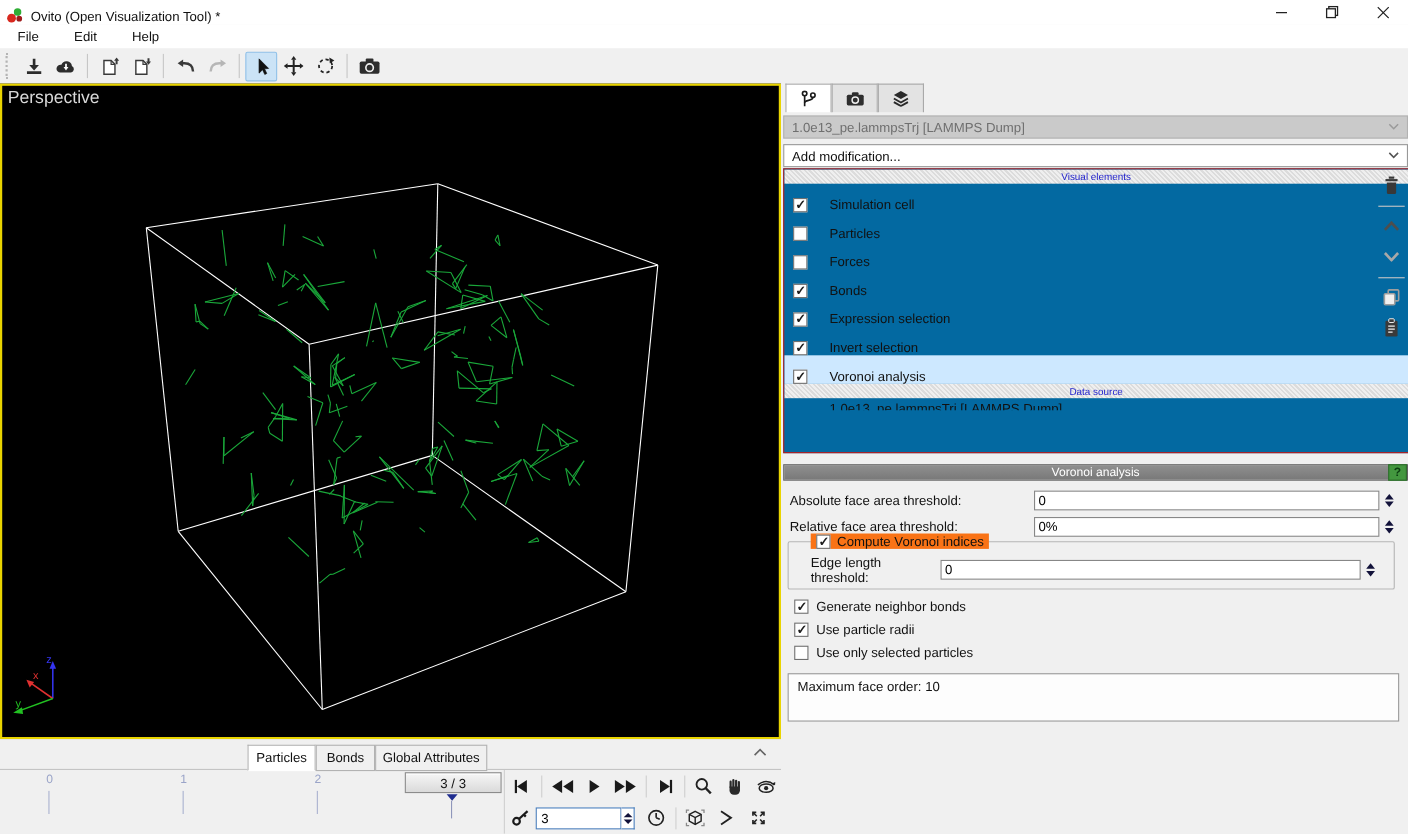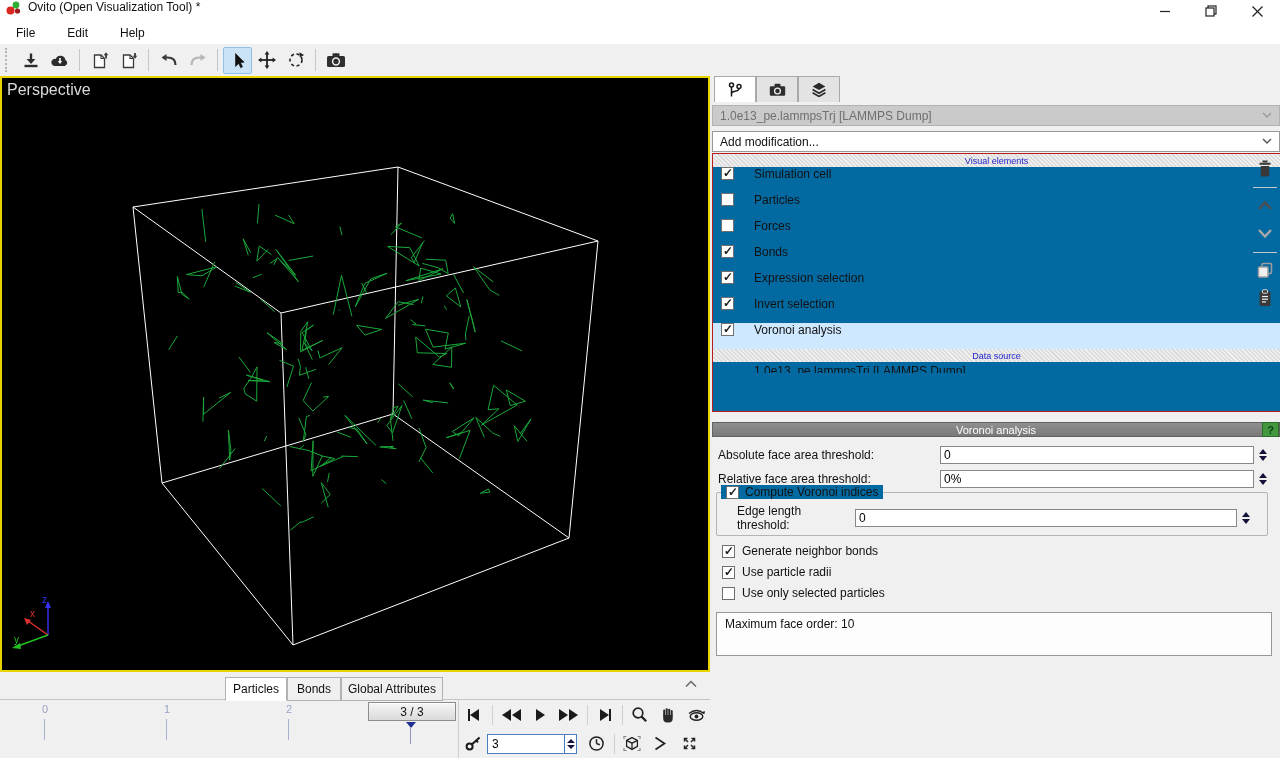--- a/index.html
+++ b/index.html
@@ -1,21 +1,21 @@
 <!DOCTYPE html>
 <html><head>
 <meta charset="utf-8">
 <style>
 *{box-sizing:border-box;margin:0;padding:0}
 html,body{width:1280px;height:758px;overflow:hidden}
 body{font-family:"Liberation Sans",sans-serif;font-size:12px;color:#111;background:#f0f0f0;position:relative;cursor:default}
 svg{display:block}
 
 
-.titlebar{position:absolute;left:0;top:0;width:1280px;height:22px;background:#fff;display:flex;align-items:flex-start}
+.titlebar{position:absolute;left:0;top:0;width:1280px;height:22px;background:#fff;display:flex;align-items:flex-end}
 .app-icon{margin-left:5px}
 .title{margin-left:7px;font-size:12px}
 .win-controls{margin-left:auto;display:flex;height:100%}
 .win-btn{width:46px;height:22px;display:flex;align-items:center;justify-content:center}
 
 
 .menubar{position:absolute;left:0;top:22px;width:1280px;height:22px;background:#fff;display:flex;align-items:center}
 .menu-item{padding:0 16px;height:100%;display:flex;align-items:center}
 
 
@@ -38,21 +38,21 @@
 .rp-tabs{position:absolute;left:2px;top:0;height:26px;display:flex}
 .rp-tab{width:42px;height:26px;display:flex;align-items:center;justify-content:center;border:1px solid #a9a9a9;border-bottom:none;background:#e3e3e3}
 .rp-tab.active{background:#fff}
 .combo{position:absolute;left:0;width:568px;height:21px;border:1px solid #989898;background:#fff;display:flex;align-items:center;padding:0 7px}
 .combo.disabled{background:#cacaca;color:#6f6f6f;border-color:#b2b2b2}
 .combo .chev{margin-left:auto}
 
 .plist{position:absolute;left:0;top:77px;width:585px;height:259px;background:#0369a1;border:1px solid #b91c1c;overflow:hidden}
 .plist-inner{position:absolute;left:0;top:0;right:16px}
 .psec{height:13px;background:repeating-linear-gradient(45deg,#dcdcdc 0 1.5px,#efefef 1.5px 3px);color:#2323cd;font-size:9px;display:flex;align-items:center;justify-content:center}
-.prow{height:26px;display:flex;align-items:flex-start;padding-left:8px}
+.prow{height:26px;display:flex;align-items:flex-end;padding-left:8px}
 .prow.selected{background:#cde8ff}
 .prow .lbl{margin-left:20px}
 .cb{width:13px;height:13px;border:1px solid #6f6f6f;background:#fff;position:relative;flex:none}
 .cb.checked::after{content:"✓";position:absolute;left:1px;top:-2px;font-size:12px;font-weight:bold;color:#1c1c1c}
 .partialrow{height:11px;overflow:hidden;line-height:19px;padding-left:41px;color:#111}
 .pscroll{position:absolute;right:0;top:0;width:16px;height:100%;background:#f0f0f0;border-left:1px solid #d8d8d8}
 .sarrow{position:absolute;left:0;width:15px;height:15px;display:flex;align-items:center;justify-content:center}
 .sthumb{position:absolute;left:1px;top:16px;width:13px;height:225px;background:#cdcdcd}
 
 .side-toolbar{position:absolute;left:538px;top:79px;width:30px;display:flex;flex-direction:column;align-items:center}
@@ -64,21 +64,21 @@
 .mod-header{position:relative;height:15px;background:linear-gradient(#8f8f8f,#797979);border:1px solid #616161;color:#fff;display:flex;align-items:center;justify-content:center;font-size:11px}
 .help-btn{position:absolute;right:0;top:-1px;bottom:-1px;width:17px;background:#43973f;color:#0c3d11;font-weight:bold;display:flex;align-items:center;justify-content:center;border:1px solid #2d6b2c;font-size:11px}
 .frow{position:absolute;display:flex;align-items:center}
 .flabel{flex:none}
 .field{height:18px;border:1px solid #878787;background:#fff;font:12px "Liberation Sans",sans-serif;padding:0 3px;min-width:0}
 .frow .field{flex:1}
 .spin{width:14px;height:18px;display:flex;flex-direction:column;justify-content:center;align-items:center;margin-left:2px}
 .spin .up{width:0;height:0;border-left:4px solid transparent;border-right:4px solid transparent;border-bottom:5px solid #12123a;margin-bottom:2px}
 .spin .down{width:0;height:0;border-left:4px solid transparent;border-right:4px solid transparent;border-top:5px solid #12123a}
 .groupbox{position:absolute;left:4px;top:70px;width:552px;height:44px;border:1px solid #b5b5b5;border-radius:2px}
-.legend{position:absolute;top:-8px;left:4px;background:#0369a1;padding:0 5px;display:flex;align-items:center;gap:6px}
+.legend{position:absolute;top:-8px;left:20px;background:#f97316;padding:0 5px;display:flex;align-items:center;gap:6px}
 .cbrow{position:absolute;left:10px;display:flex;align-items:center;gap:7px;height:18px}
 .status-box{position:absolute;left:4px;right:8px;top:190px;height:44px;border:1px solid #989898;background:#fdfdfd;padding:4px 8px}
 
 
 .bottombar{position:absolute;left:0;top:672px;width:710px;height:86px;background:#f0f0f0}
 .insp-tabs{position:absolute;left:0;top:0;width:710px;height:28px;border-bottom:1px solid #c4c4c4}
 .itab{position:absolute;top:5px;height:24px;border:1px solid #b2b2b2;background:#f0f0f0;display:flex;align-items:center;justify-content:center}
 .itab.active{background:#fff;border-bottom:1px solid #fff}
 .insp-chev{position:absolute;right:13px;top:8px}
 .timeline{position:absolute;left:0;top:28px;width:458px;height:58px}

